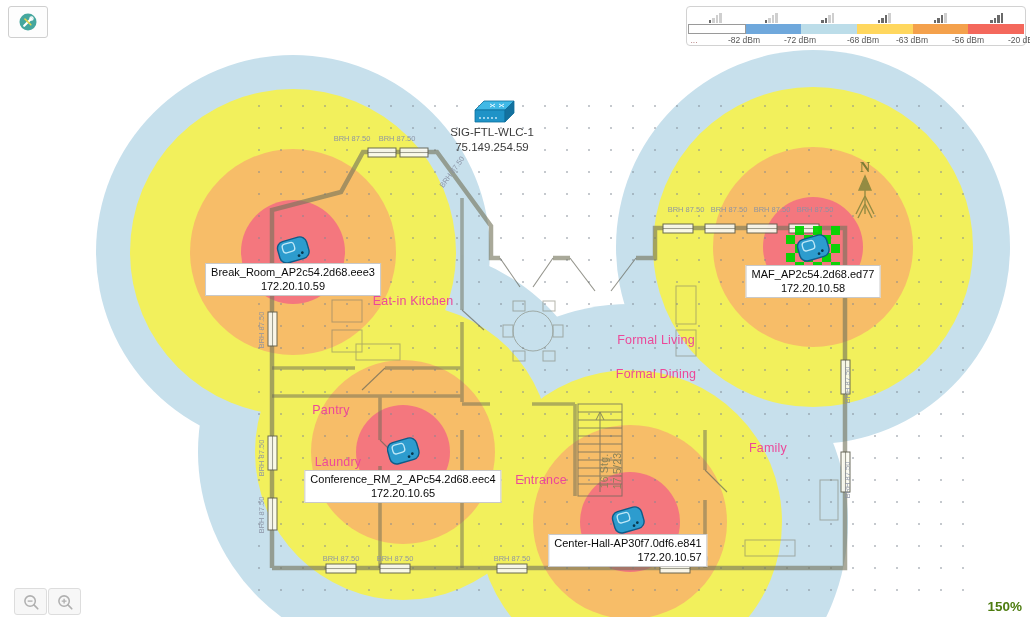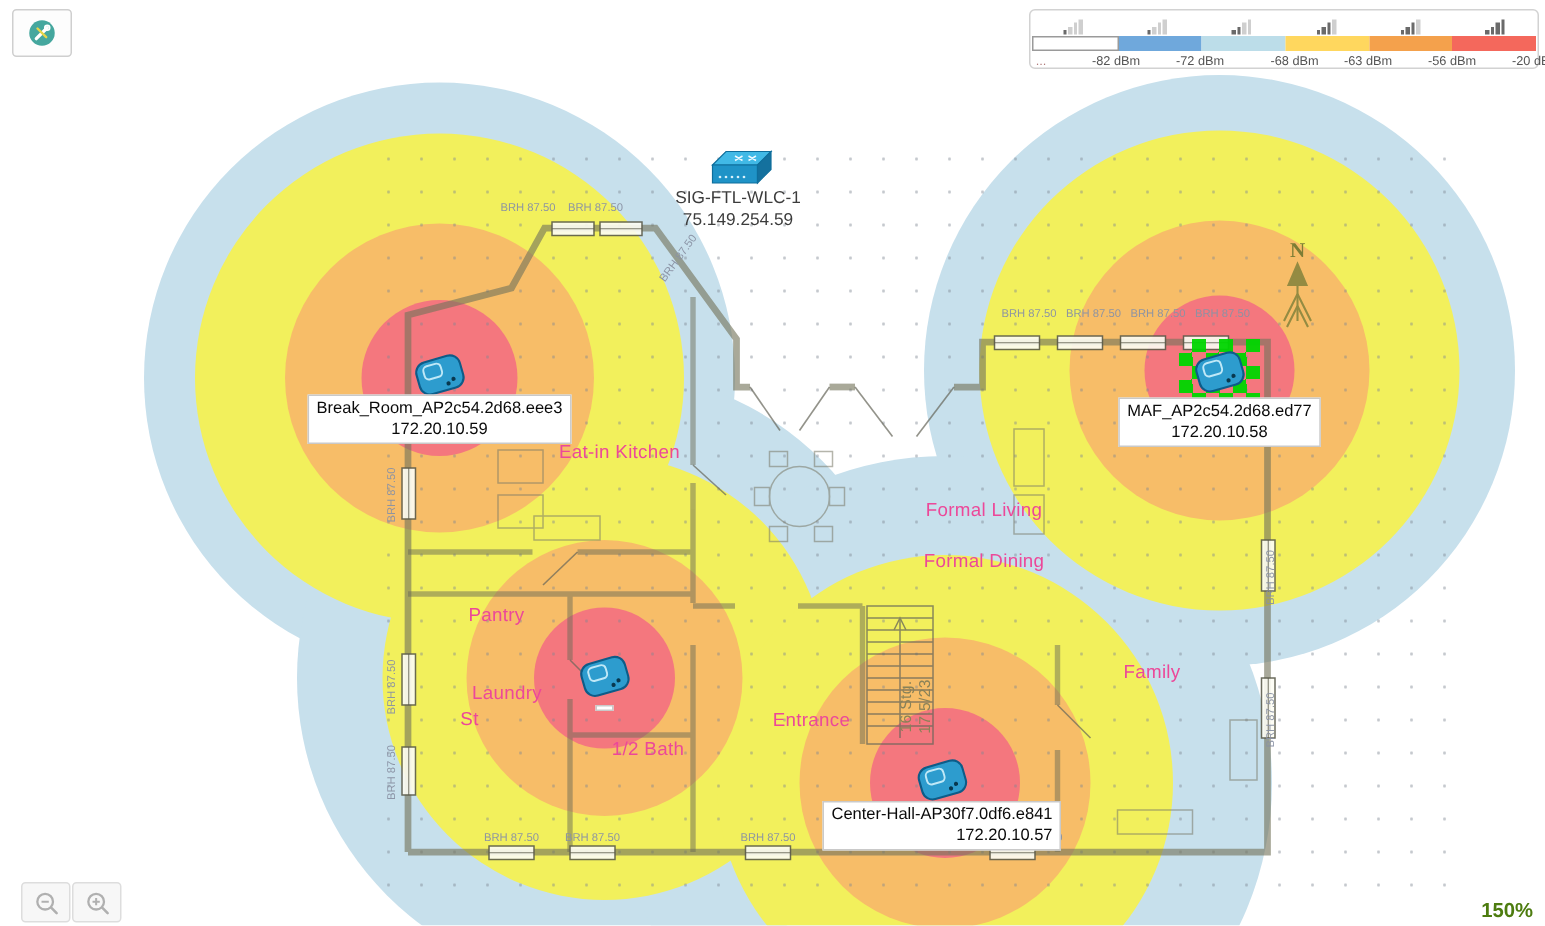--- a/index.html
+++ b/index.html
@@ -276,20 +276,22 @@
   <div class="node ap3">
     <svg class="icon-svg" width="44" height="36" viewBox="0 0 44 36">
       <g transform="rotate(-16 22 18)">
         <rect x="7" y="8" width="30" height="22" rx="7" fill="#2d9cce" stroke="#0d5c88" stroke-width="1.4"></rect>
         <rect x="12" y="11" width="12" height="9" rx="3" fill="none" stroke="#bfe8f7" stroke-width="1.3"></rect>
         <circle cx="30" cy="24" r="1.4" fill="#08384f"></circle>
           <circle cx="26" cy="26" r="1.4" fill="#08384f"></circle>
       </g>
     </svg>
     <div class="node-label">
+      <div>Conference_RM_2_APc54.2d68.eec4</div>
+      <div>172.20.10.65</div>
     </div>
   </div>
 
   <div class="node ap4">
     <svg class="icon-svg" width="44" height="36" viewBox="0 0 44 36">
       <g transform="rotate(-16 22 18)">
         <rect x="7" y="8" width="30" height="22" rx="7" fill="#2d9cce" stroke="#0d5c88" stroke-width="1.4"></rect>
         <rect x="12" y="11" width="12" height="9" rx="3" fill="none" stroke="#bfe8f7" stroke-width="1.3"></rect>
         <circle cx="30" cy="24" r="1.4" fill="#08384f"></circle>
           <circle cx="26" cy="26" r="1.4" fill="#08384f"></circle>

